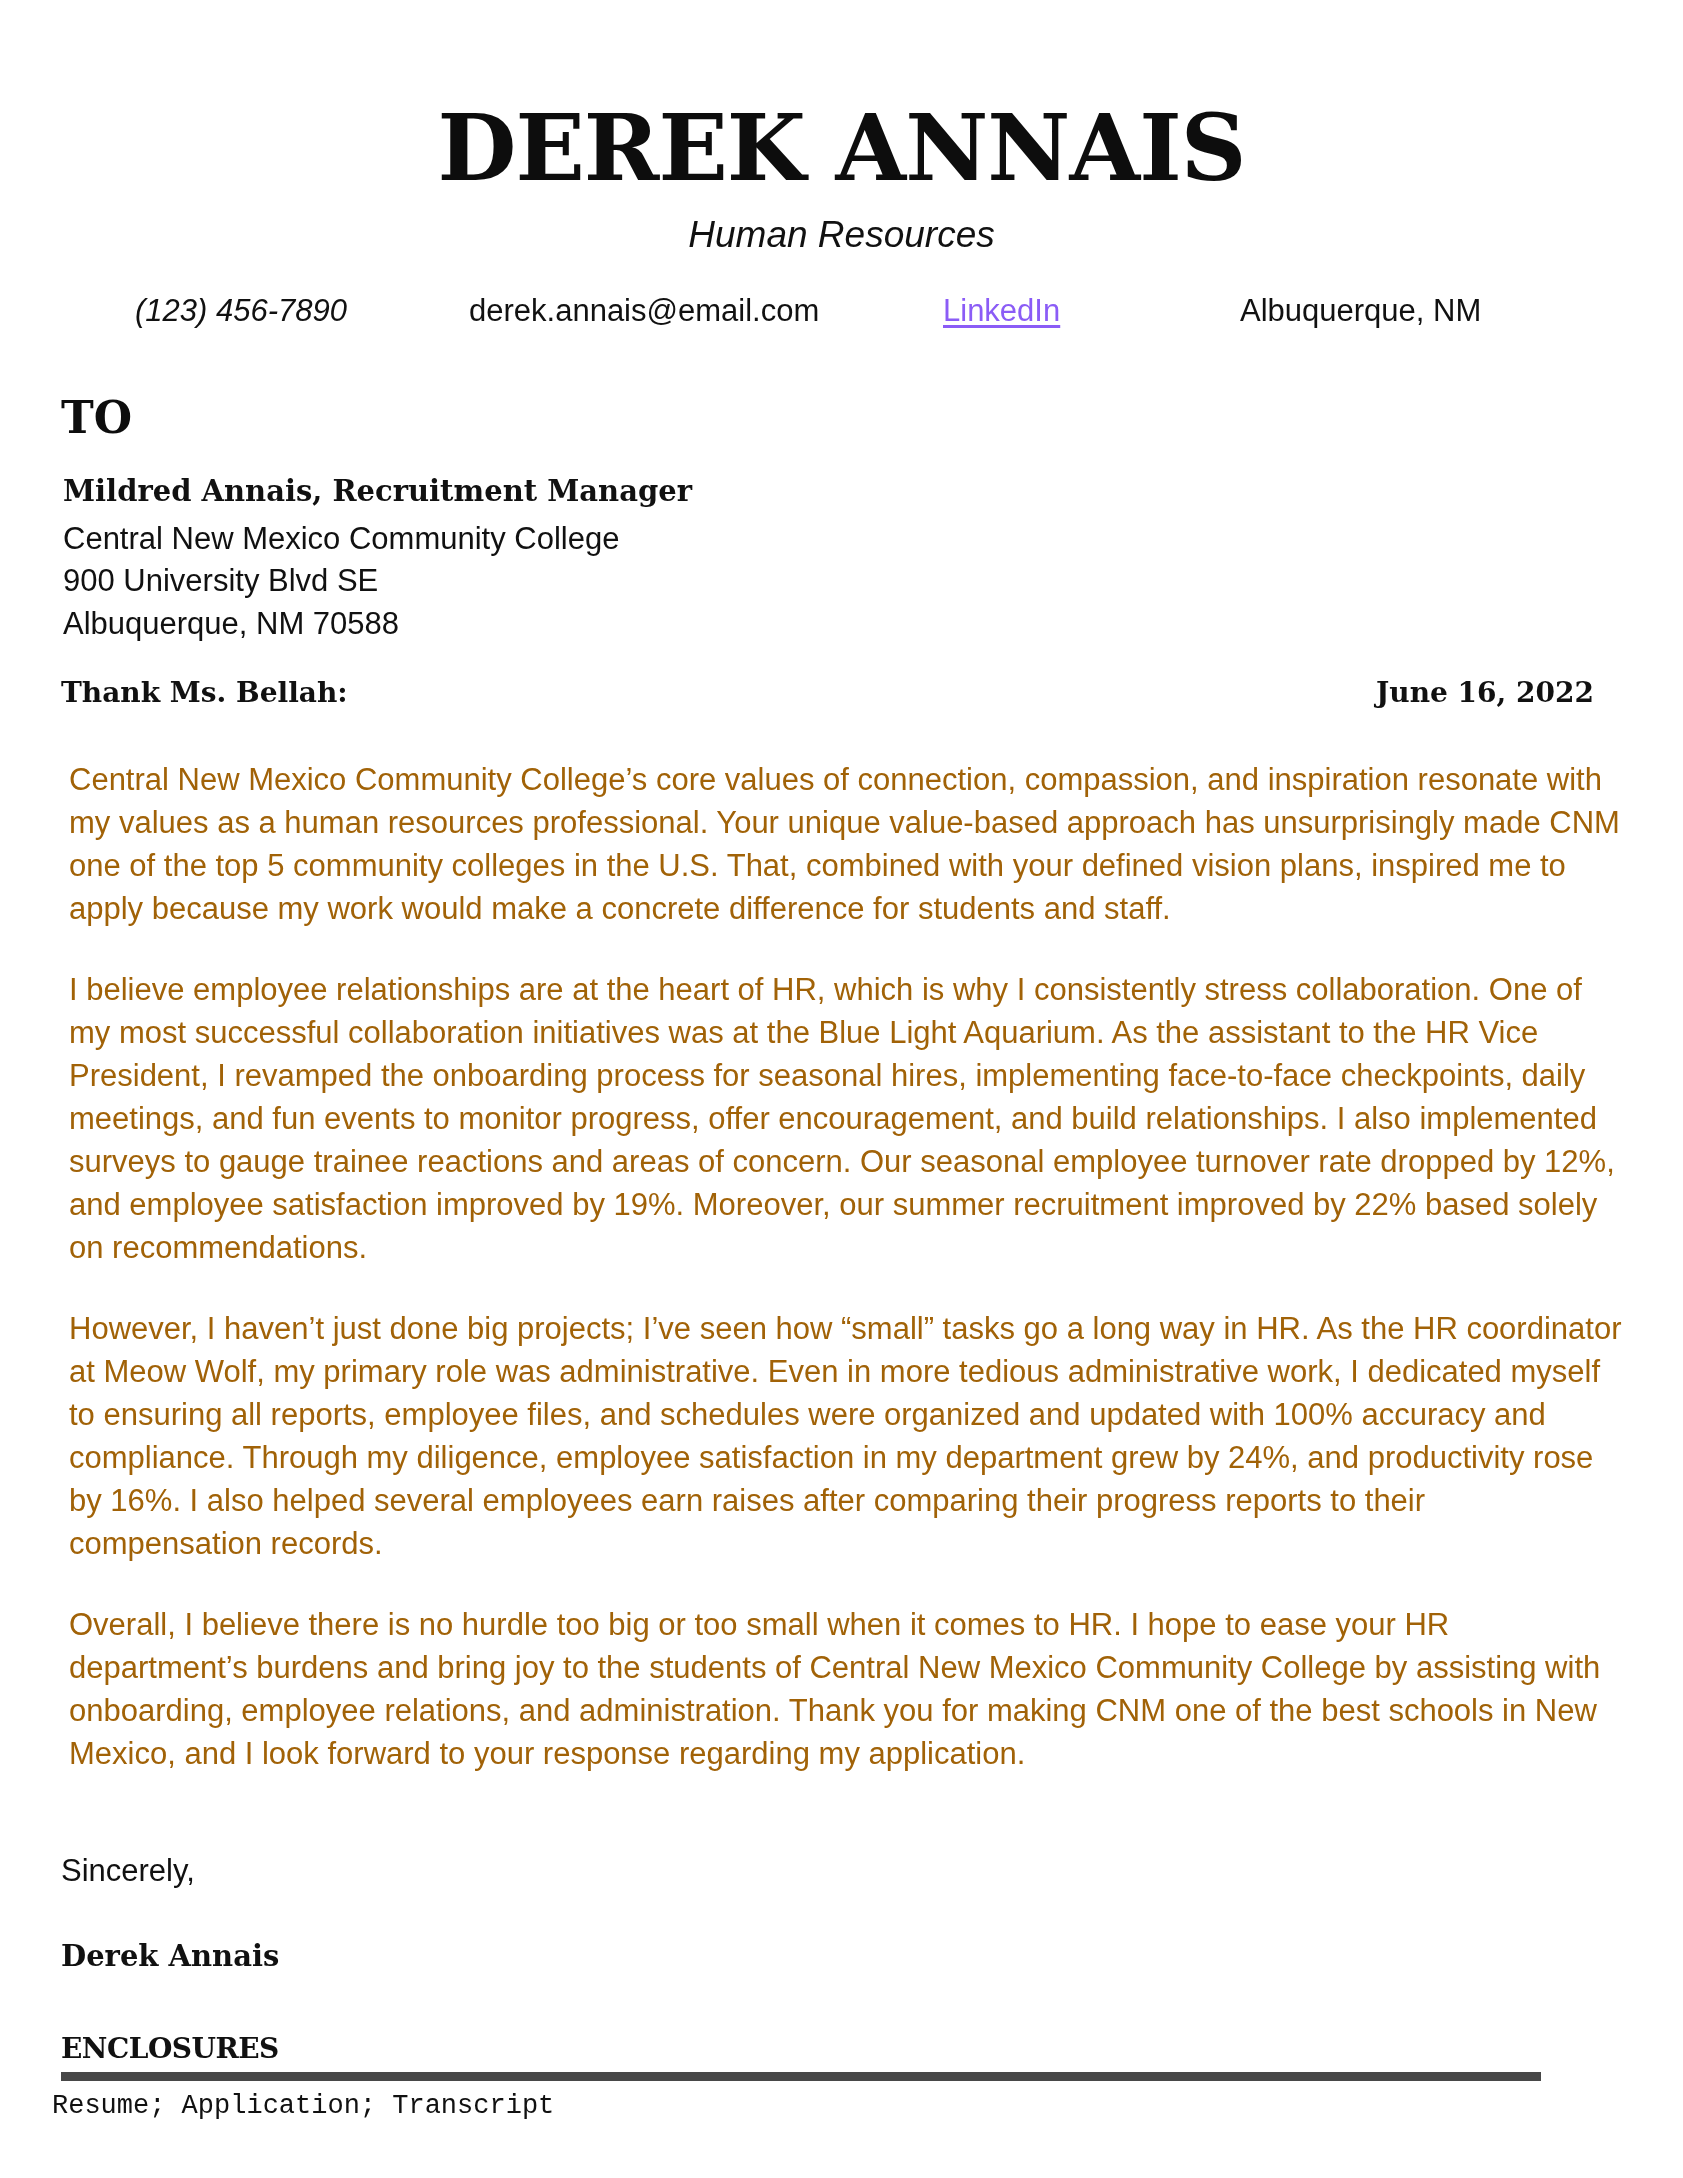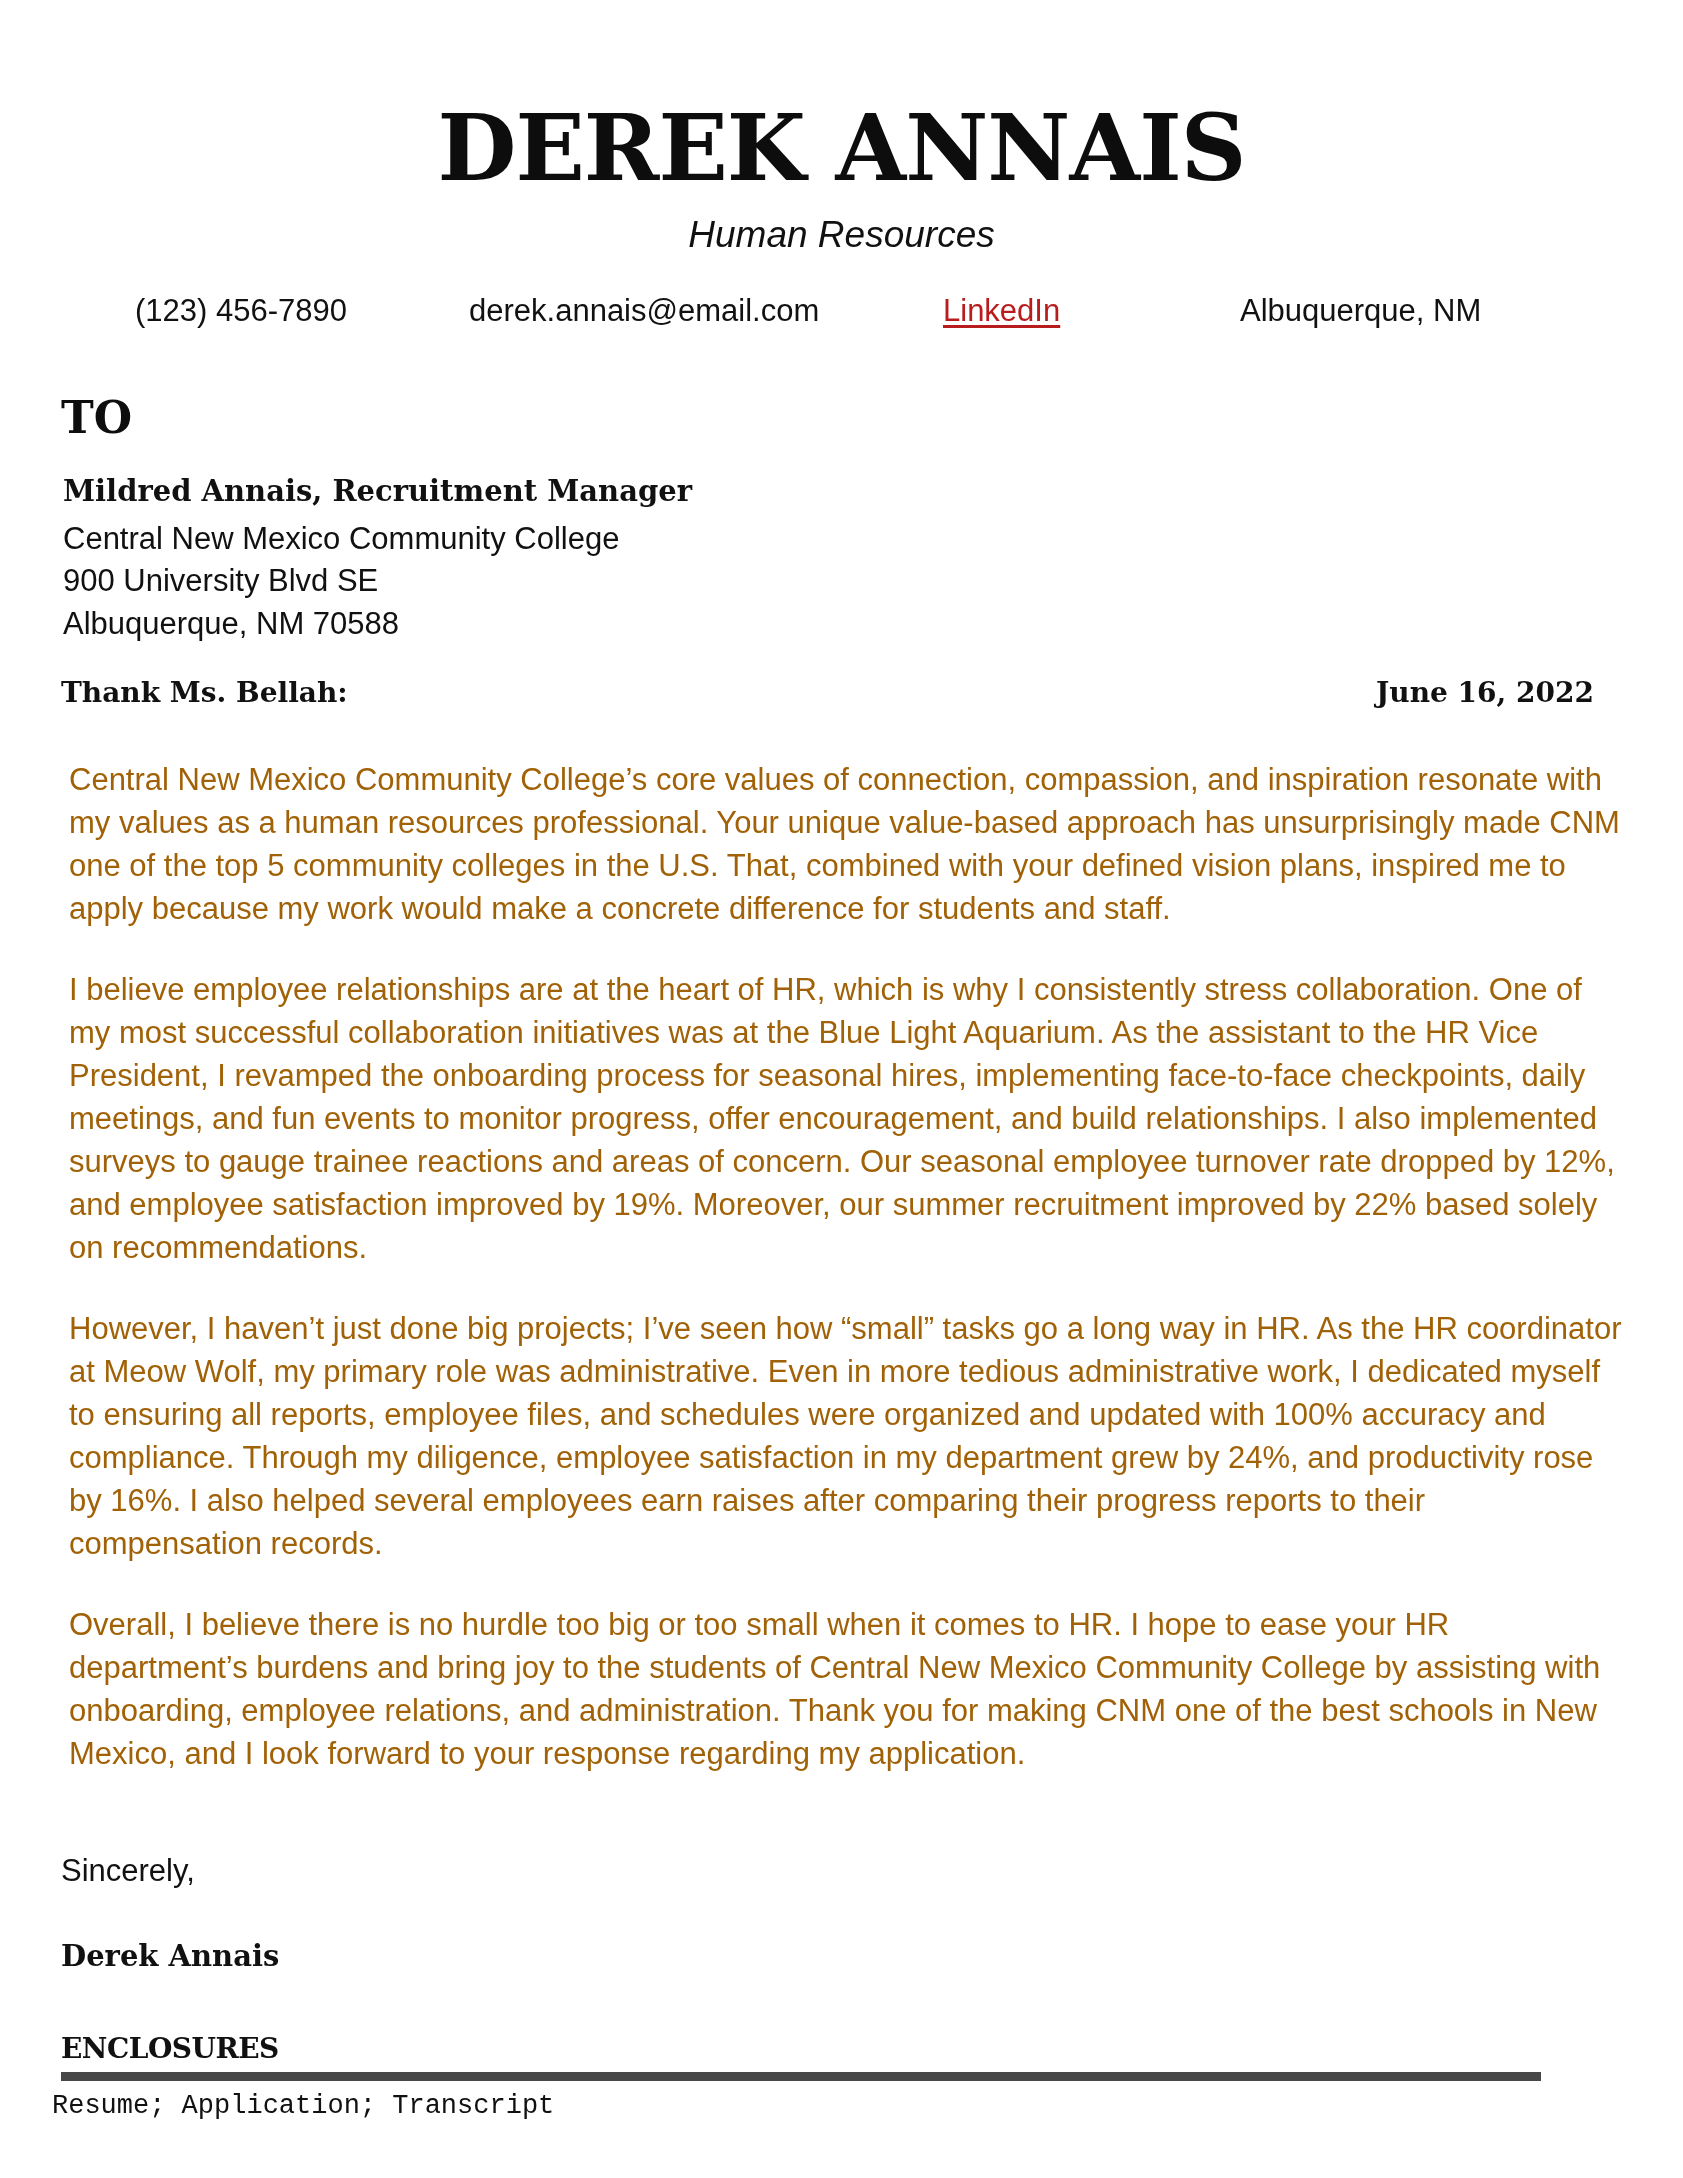--- a/index.html
+++ b/index.html
@@ -5,21 +5,21 @@
   html, body { margin:0; padding:0; background:#ffffff; }
   body { width:1683px; height:2178px; position:relative; overflow:hidden; color:#111; }
   .serif { font-family: "DejaVu Serif", "Liberation Serif", serif; }
   .sans { font-family: "Liberation Sans", "DejaVu Sans", sans-serif; }
   .abs { position:absolute; white-space:nowrap; }
 
   .name { left:0; width:1683px; text-align:center; top:103px; font-size:91px; font-weight:bold; letter-spacing:-1px; line-height:1; color:#0d0d0d; }
   .title { left:0; width:1683px; text-align:center; top:216px; font-size:37px; font-style:italic; color:#111; line-height:1; }
 
   .contact { top:295px; font-size:31px; line-height:1; color:#111; }
-  .contact.link { color:#b91c1c; text-decoration:underline; text-underline-offset:4px; }
+  .contact.link { color:#8b5cf6; text-decoration:underline; text-underline-offset:4px; }
 
   .to-heading { left:61px; top:396px; font-size:44px; font-weight:bold; line-height:1; color:#0d0d0d; }
   .recipient-name { left:63px; top:477px; font-size:29px; font-weight:bold; line-height:1; }
   .addr { left:63px; font-size:31px; line-height:1; }
 
   .salutation { left:61px; top:679px; font-size:28px; font-weight:bold; line-height:1; }
   .date { right:89px; top:679px; font-size:28px; font-weight:bold; line-height:1; }
 
   .body-wrap { position:absolute; left:61px; top:758px; width:1564px; }
   .para { margin:0 0 38px 8px; font-size:31px; line-height:43px; color:#a16207; }
@@ -29,21 +29,21 @@
   .encl-heading { left:61px; top:2035px; font-size:28px; font-weight:bold; line-height:1; letter-spacing:-0.5px; }
   .encl-bar { position:absolute; left:61px; top:2072px; width:1480px; height:9px; background:#474747; }
   .encl-items { left:52px; top:2093px; font-size:27px; line-height:1;font-family:Liberation Mono, monospace; }
 </style>
 </head>
 <body>
 
 <div class="abs serif name">DEREK ANNAIS</div>
 <div class="abs sans title">Human Resources</div>
 
-<div class="abs sans contact" style="left:135px;">(123) 456-7890</div>
+<div class="abs sans contact" style="left:135px;font-style:italic;">(123) 456-7890</div>
 <div class="abs sans contact" style="left:469px;">derek.annais@email.com</div>
 <a class="abs sans contact link" style="left:943px;">LinkedIn</a>
 <div class="abs sans contact" style="left:1240px;">Albuquerque, NM</div>
 
 <div class="abs serif to-heading">TO</div>
 <div class="abs serif recipient-name">Mildred Annais, Recruitment Manager</div>
 <div class="abs sans addr" style="top:523px;">Central New Mexico Community College</div>
 <div class="abs sans addr" style="top:565px;text-align:right;">900 University Blvd SE</div>
 <div class="abs sans addr" style="top:608px;">Albuquerque, NM 70588</div>
 

